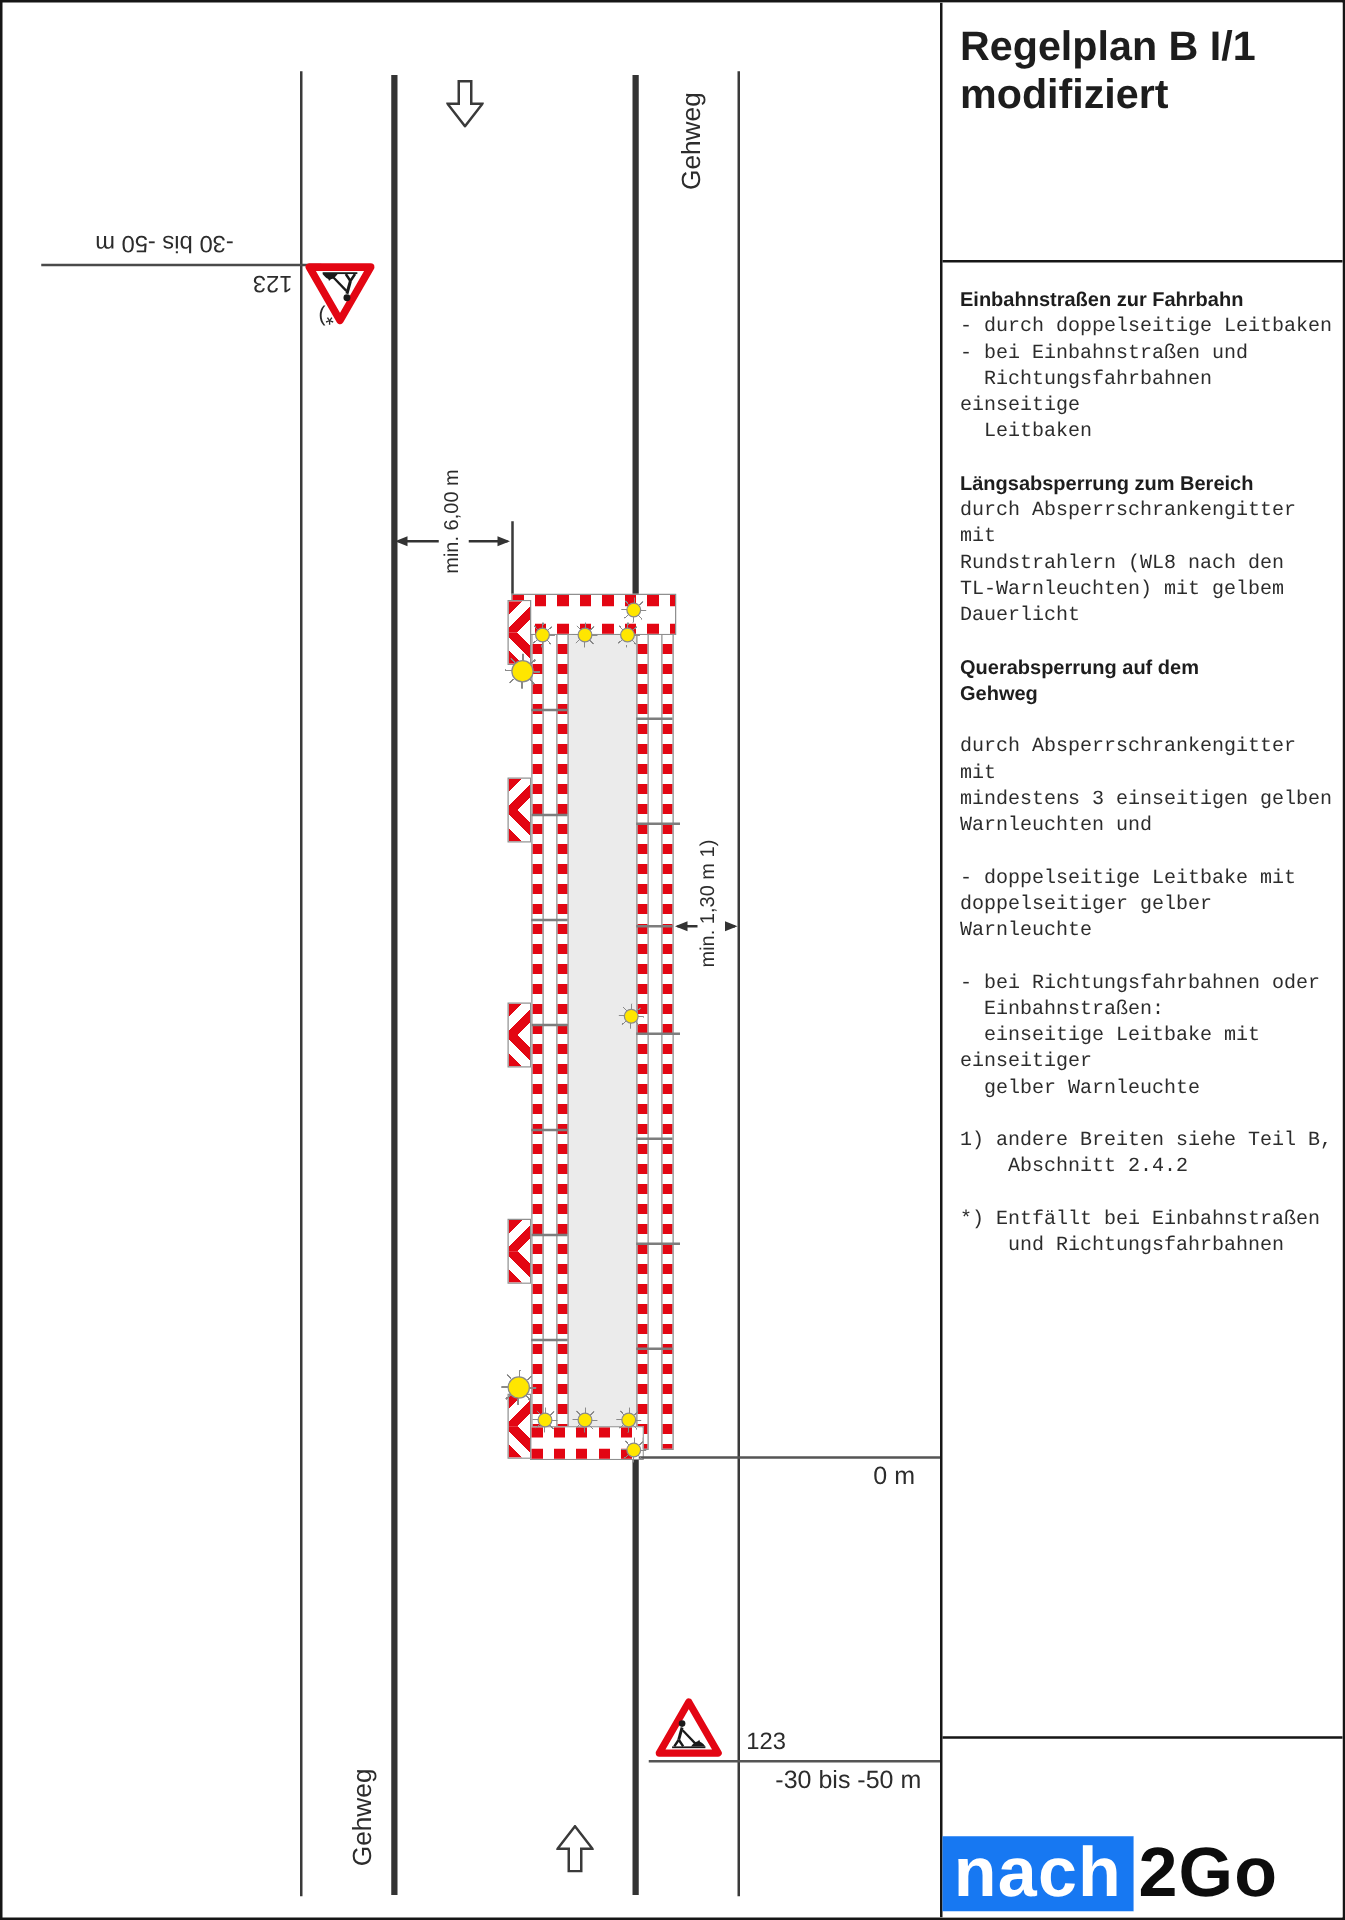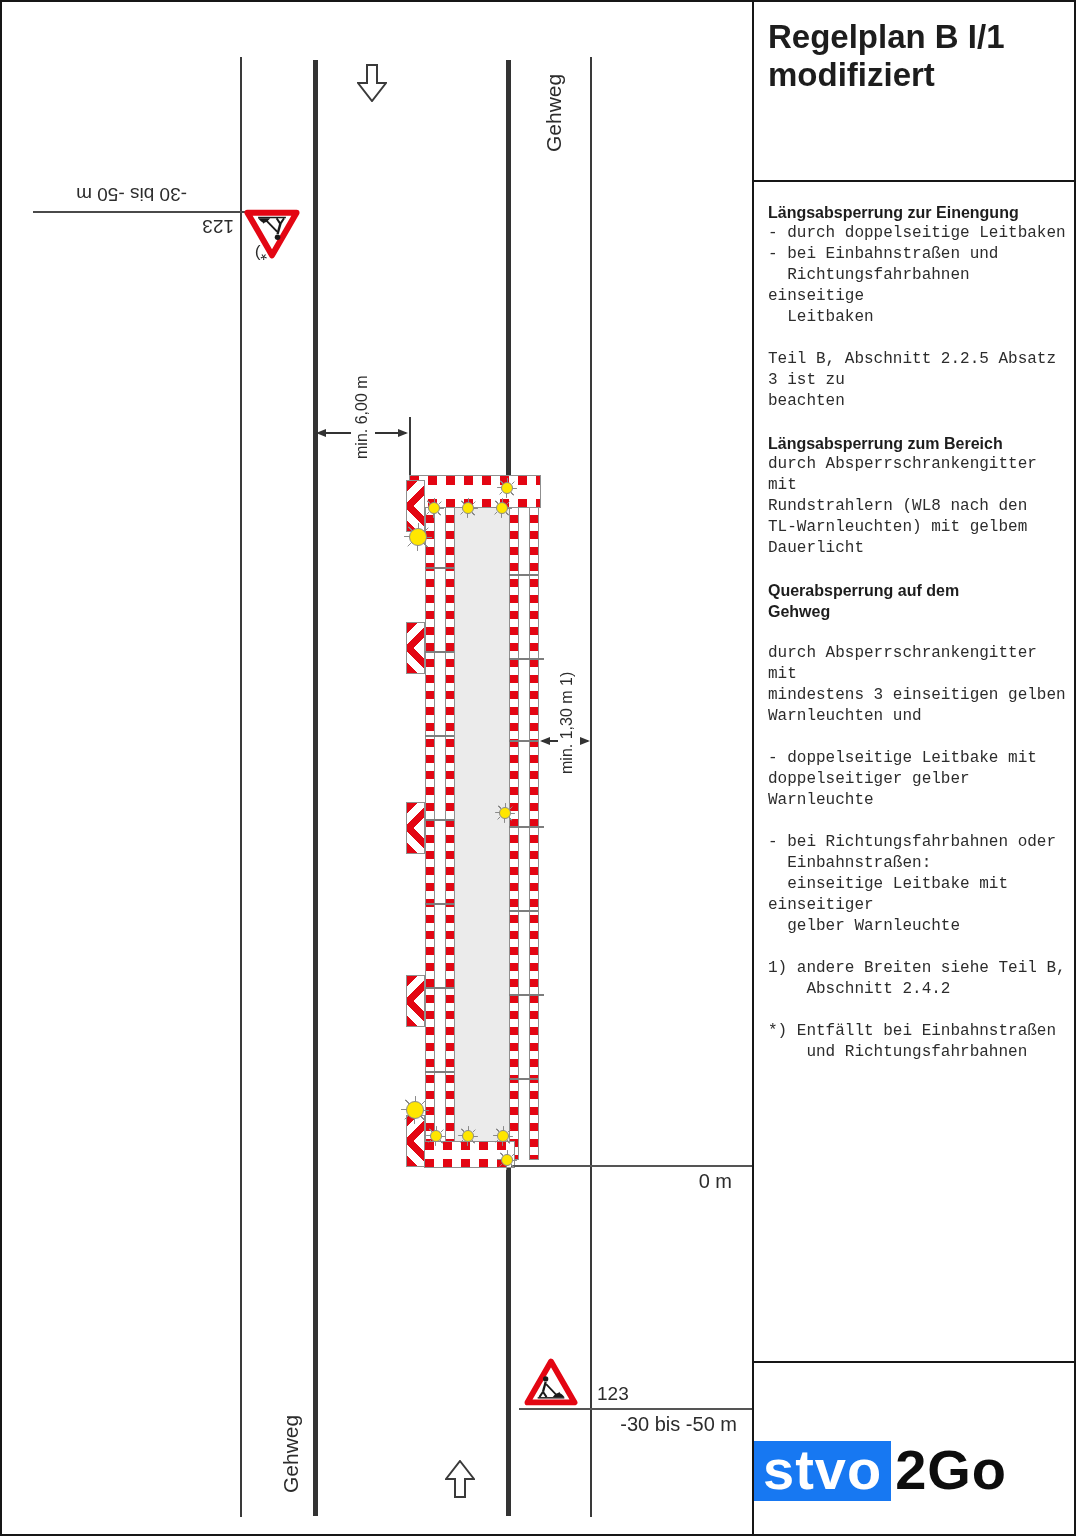--- a/index.html
+++ b/index.html
@@ -33,21 +33,21 @@
   .lamp{position:absolute;width:20px;height:20px;transform:translate(-50%,-50%);z-index:6;}
   .lamp .rays{position:absolute;inset:0;border-radius:50%;
      background:repeating-conic-gradient(#8a8a8a 0deg 6deg,transparent 6deg 45deg);}
   .lamp .bulb{position:absolute;inset:4px;background:#ffe600;border:1px solid #8a8a8a;border-radius:50%;}
   .lamp.big{width:28px;height:28px;}
   .lamp.big .bulb{inset:5px;}
   .sign{position:absolute;z-index:7;}
   
   .panel{position:absolute;left:750px;top:0;width:324px;height:1532px;
          border-left:2px solid #161616;background:#fff;box-sizing:border-box;}
-  .panel-title{box-sizing:border-box;height:180px;border-bottom:2px solid #161616;padding:16px 6px 0 14px;}
+  .panel-title{box-sizing:border-box;height:208px;border-bottom:2px solid #161616;padding:16px 6px 0 14px;}
   .panel-title h1{margin:0;font-size:33px;line-height:38px;font-weight:bold;color:#1d1d1d;white-space:pre-wrap;}
   .panel-subtitle{margin-top:6px;font-size:18.5px;line-height:24.5px;color:#2c2c2c;white-space:pre-wrap;}
   .panel-body{box-sizing:border-box;height:1181px;border-bottom:2px solid #161616;padding:20px 5px 0 14px;
               font-size:16px;line-height:21px;color:#2c2c2c;overflow:hidden;}
   .section{margin-bottom:21px;}
   .sec-head{font-weight:bold;color:#1d1d1d;white-space:pre-wrap;}
   .sec-body{white-space:pre-wrap;font-family:Liberation Mono, monospace;}
   .panel-logo{position:relative;height:139px;}
   .logo{position:absolute;left:0;bottom:1px;display:flex;align-items:stretch;font-weight:bold;font-size:56px;line-height:58px;}
   .logo .p1{background:#1778f2;color:#fff;padding:0 9px 2px 9px;letter-spacing:1px;}
@@ -228,31 +228,27 @@
     <div class="abs" style="left:598px;top:1411px;width:137px;font-size:20px;text-align:right;color:#2c2c2c;">-30 bis -50 m</div>
   </div>
 
   <div class="panel">
     <div class="panel-title">
       <h1>Regelplan B I/1
 modifiziert</h1>
     </div>
     <div class="panel-body">
         <div class="section">
-          <div class="sec-head">Längsabsperrung zur Einengung</div>
+          <div class="sec-head">Einbahnstraßen zur Fahrbahn</div>
           <div class="sec-body">- durch doppelseitige Leitbaken
 - bei Einbahnstraßen und
   Richtungsfahrbahnen einseitige
   Leitbaken</div>
         </div>
         <div class="section">
-          <div class="sec-body">Teil B, Abschnitt 2.2.5 Absatz 3 ist zu
-beachten</div>
-        </div>
-        <div class="section">
           <div class="sec-head">Längsabsperrung zum Bereich</div>
           <div class="sec-body">durch Absperrschrankengitter mit
 Rundstrahlern (WL8 nach den
 TL-Warnleuchten) mit gelbem Dauerlicht</div>
         </div>
         <div class="section">
           <div class="sec-head">Querabsperrung auf dem
 Gehweg</div>
         </div>
         <div class="section">
@@ -274,18 +270,18 @@
           <div class="sec-body">1) andere Breiten siehe Teil B,
     Abschnitt 2.4.2</div>
         </div>
         <div class="section">
           <div class="sec-body">*) Entfällt bei Einbahnstraßen
     und Richtungsfahrbahnen</div>
         </div>
       </div>
     <div class="panel-logo">
       <div class="logo">
-        <span class="p1">stvo</span>
+        <span class="p1">nach</span>
         <span class="p2">2Go</span>
       </div>
     </div>
   </div>
 </div>
 
 </body></html>

